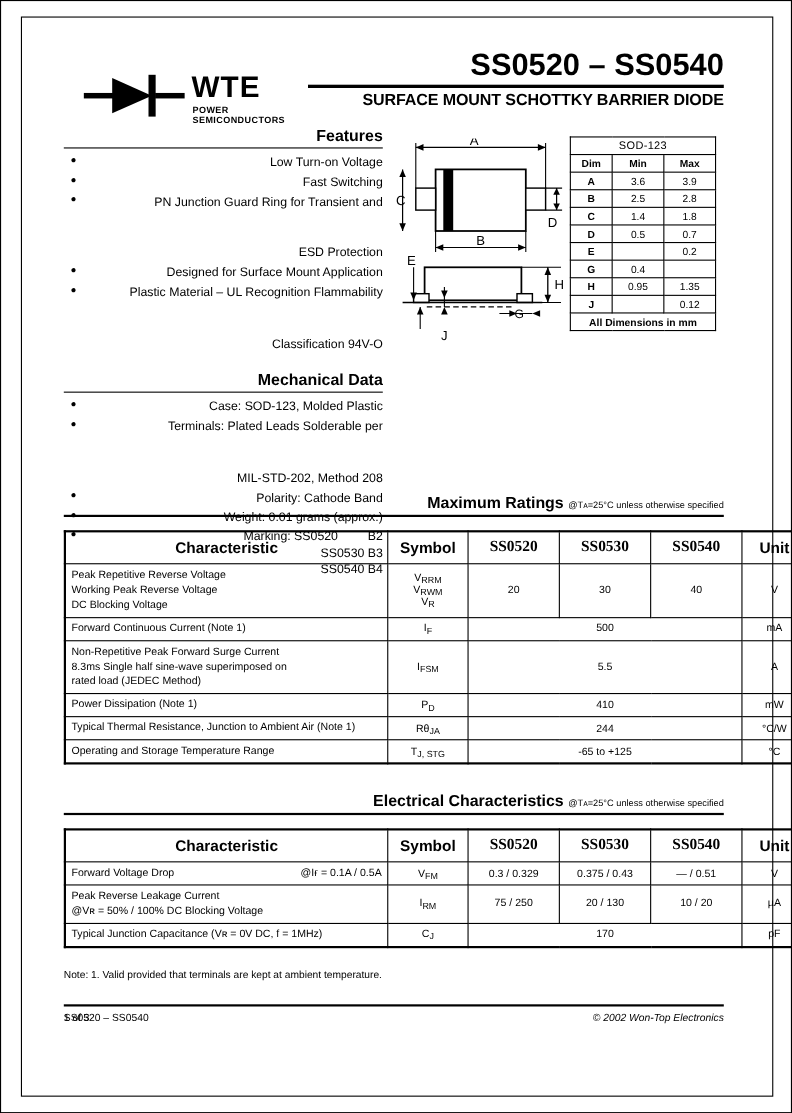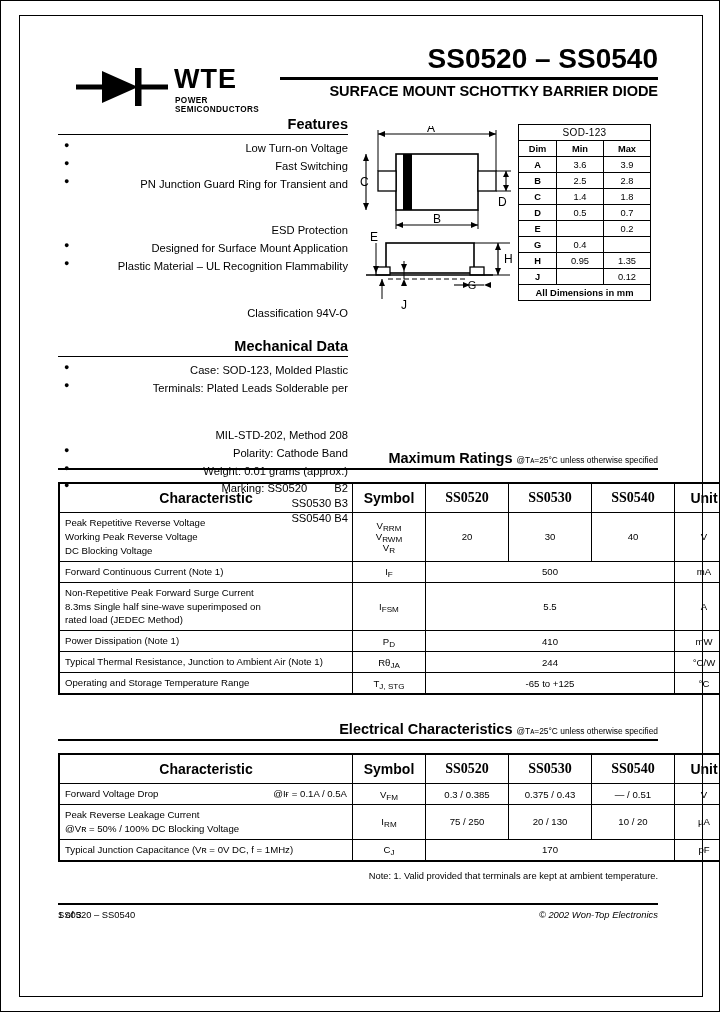--- a/index.html
+++ b/index.html
@@ -246,22 +246,21 @@
     vertical-align: baseline;
     position: relative;
     top: 2px;
   }
   .sc { font-size: 8.1px; }
   .fv-cond { float: right; }
 
   .note {
     font-size: 9.3px;
     color: #000;
-    margin-top: 9px;
-    text-align: right;
+    margin-top: 19px;
   }
 
   
   .footer-rule {
     border-top: 2px solid #000;
     margin-top: 22px;
   }
   .footer {
     position: relative;
     font-size: 9.4px;
@@ -575,21 +574,21 @@
             <th class="cw-unit">Unit</th>
           </tr>
         </thead>
         <tbody>
           <tr>
             <td class="char">
               <span>Forward Voltage Drop</span>
               <span class="fv-cond">@Iғ = 0.1A / 0.5A</span>
             </td>
             <td class="ctr"><span>V</span><sub class="sc">FM</sub></td>
-            <td class="ctr">0.3 / 0.385</td>
+            <td class="ctr">0.3 / 0.329</td>
             <td class="ctr">0.375 / 0.43</td>
             <td class="ctr">— / 0.51</td>
             <td class="ctr">V</td>
           </tr>
 
           <tr>
             <td class="char">
               <div>Peak Reverse Leakage Current</div>
               <div>@Vʀ = 50% / 100% DC Blocking Voltage</div>
             </td>

